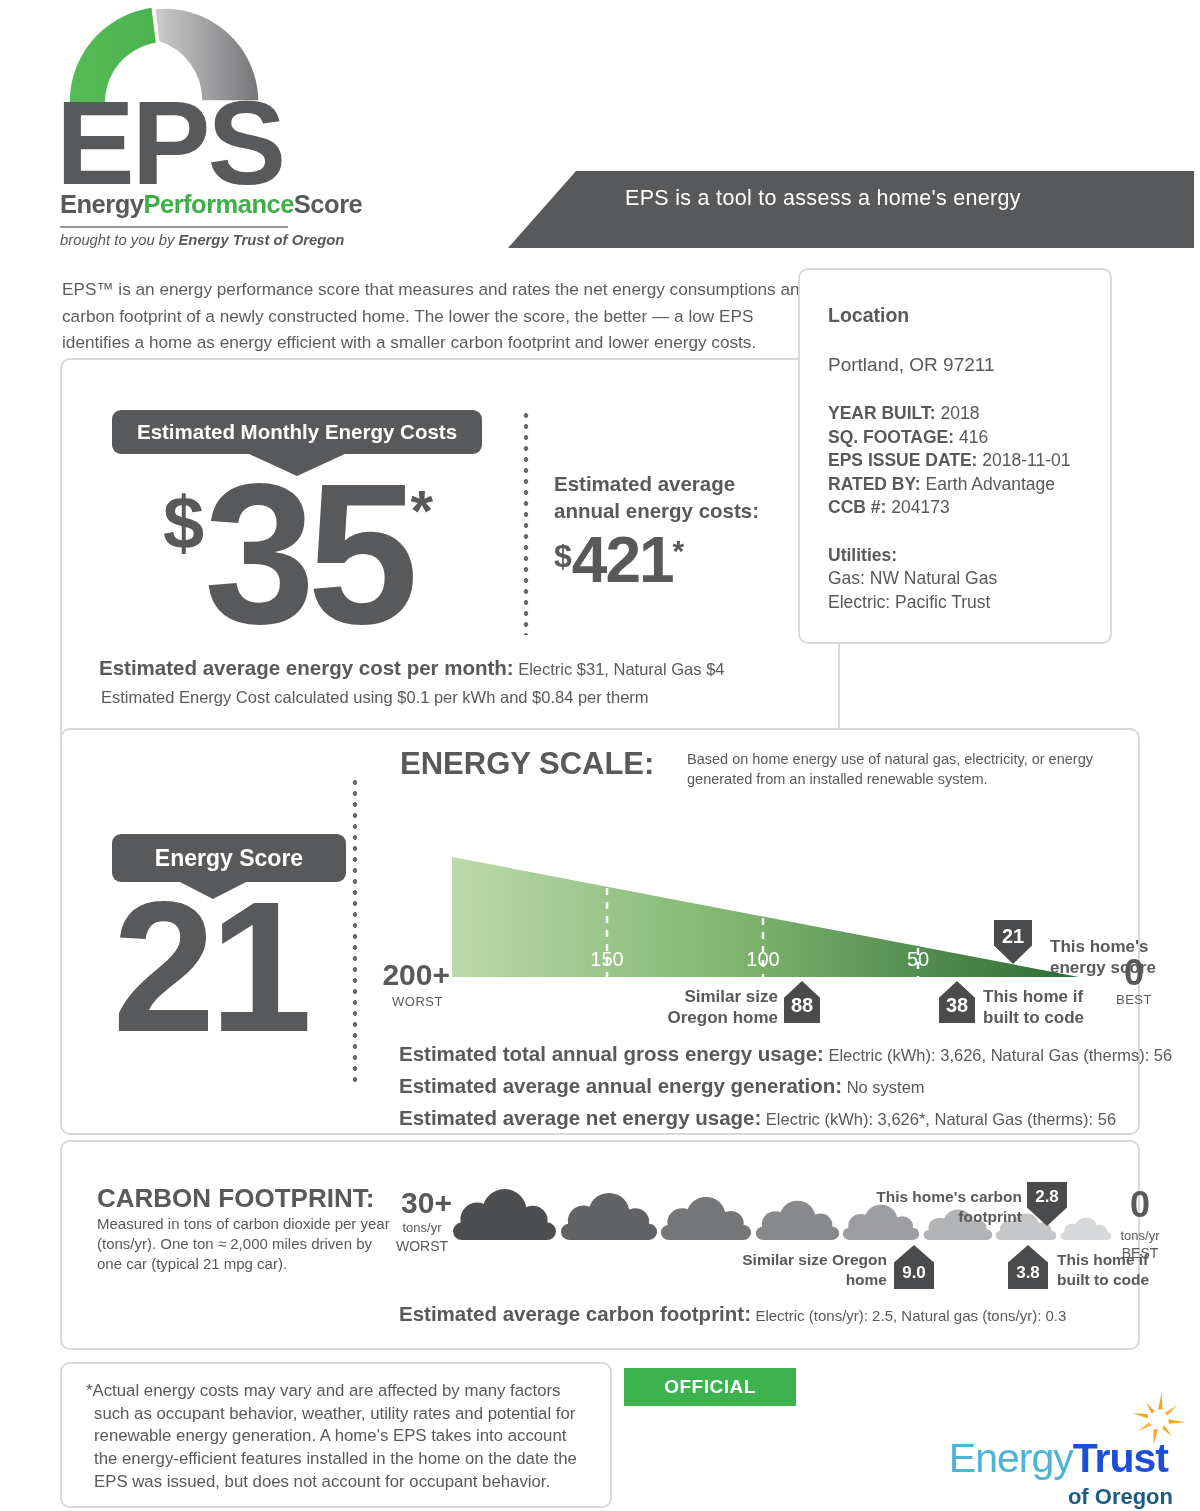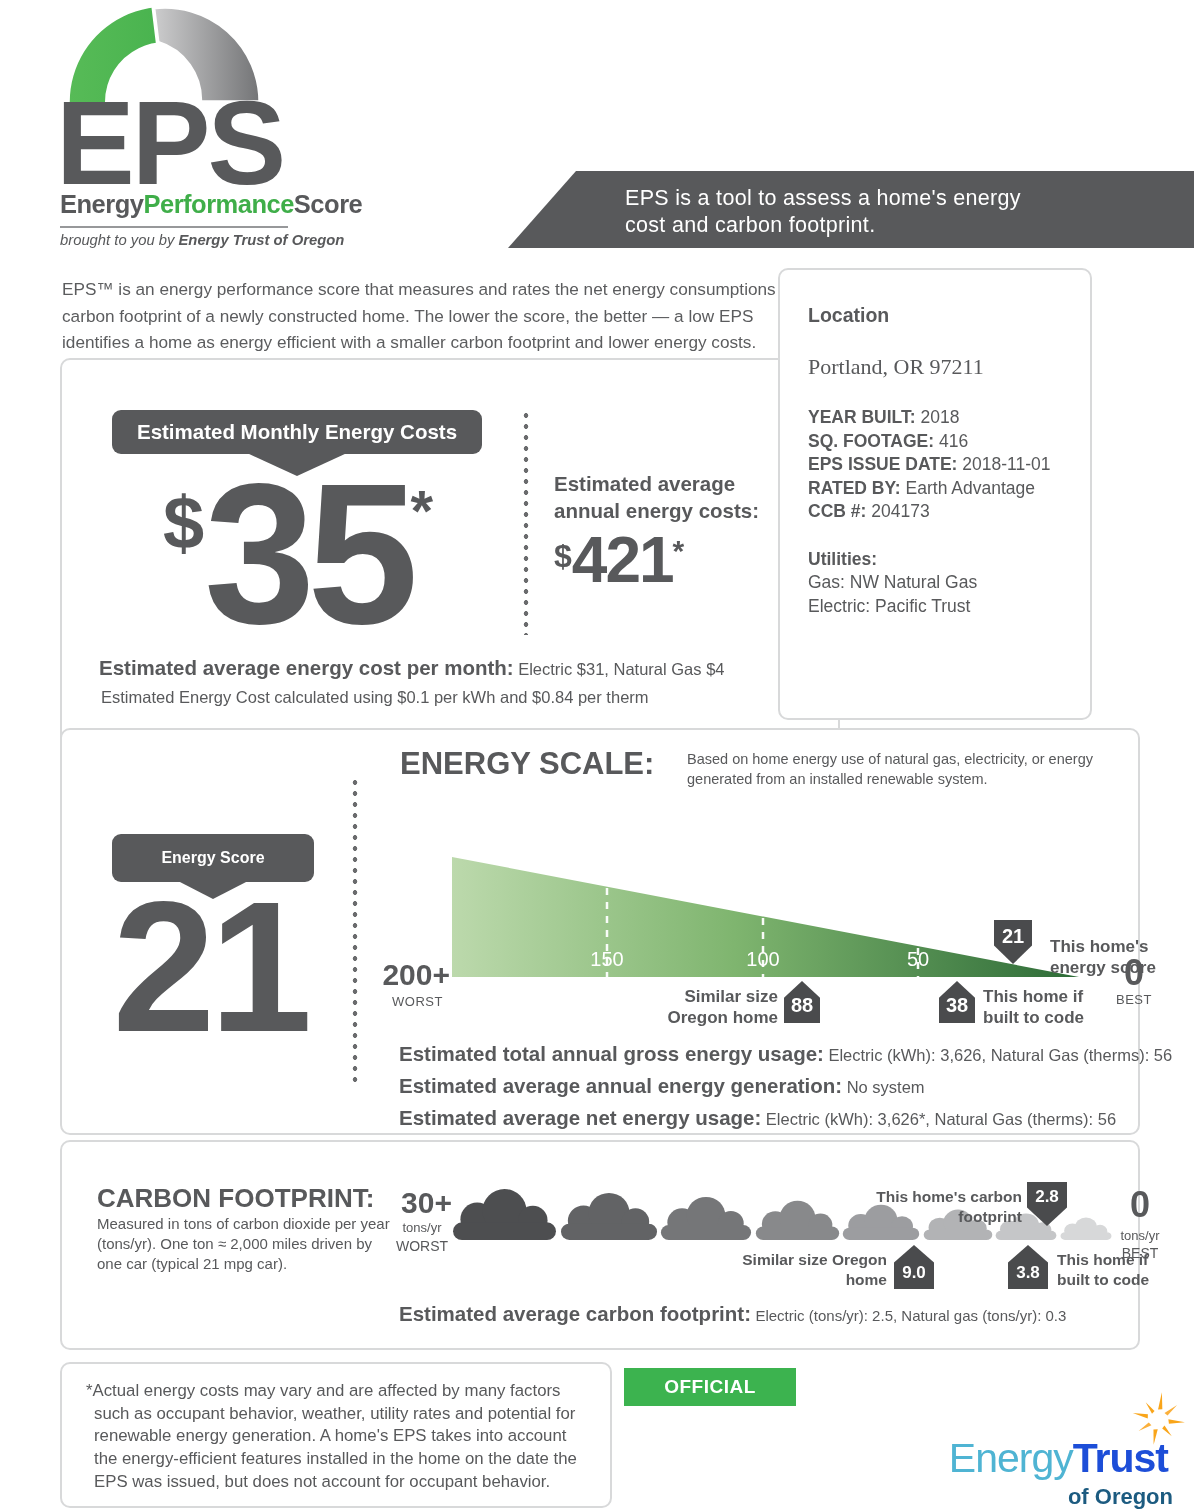--- a/index.html
+++ b/index.html
@@ -52,21 +52,20 @@
     <span>Energy</span><span style="color:#3FAE49;">Performance</span><span>Score</span>
   </div>
   <div class="abs" style="left:60px;top:226px;width:228px;height:1.5px;background:#97989A;"></div>
   <div class="abs" style="left:60px;top:232px;font-size:14.8px;font-style:italic;">
     <span>brought to you by </span><span class="b">Energy Trust of Oregon</span>
   </div>
 
   <div class="banner">
     <div class="banner-text">
       <div>EPS is a tool to assess a home's energy</div>
-      <div>cost and carbon footprint.</div>
     </div>
   </div>
 
   <div class="abs" style="left:62px;top:276px;width:748px;font-size:17.2px;line-height:1.55;color:#5B5C5E;">EPS™ is an energy performance score that measures and rates the net energy consumptions and carbon footprint of a newly constructed home. The lower the score, the better — a low EPS identifies a home as energy efficient with a smaller carbon footprint and lower energy costs.</div>
 
   <div class="card" style="left:60px;top:358px;width:780px;height:401px;">
     <div class="flag" style="left:50px;top:50px;width:370px;height:44px;font-size:20.5px;">Estimated Monthly Energy Costs</div>
     <div class="flag-point" style="left:185px;top:93px;width:100px;height:23px;"></div>
 
     <div class="abs" style="left:50px;top:120px;width:372px;display:flex;justify-content:center;align-items:flex-start;">
@@ -84,42 +83,42 @@
       <span class="b" style="font-size:30px;line-height:1;margin-top:0;">*</span>
     </div>
 
     <div class="abs stat" style="left:37px;top:296px;">
       <span class="lab">Estimated average energy cost per month:</span>
       <span class="val">Electric $31, Natural Gas $4</span>
     </div>
     <div class="abs" style="left:39px;top:328px;font-size:16.5px;">Estimated Energy Cost calculated using $0.1 per kWh and $0.84 per therm</div>
   </div>
 
-  <div class="card" style="left:778px;top:268px;width:314px;height:452px;">
+  <div class="card" style="left:798px;top:268px;width:314px;height:376px;">
     <div class="b" style="margin:34px 0 0 28px;font-size:19.5px;">Location</div>
-    <div style="margin:27px 0 0 28px;font-size:22px;font-family:Liberation Serif, serif;">Portland, OR 97211</div>
+    <div style="margin:27px 0 0 28px;font-size:19px;">Portland, OR 97211</div>
     <div style="margin:26px 0 0 28px;">
       <div class="field-line"><span class="b">YEAR BUILT:</span> <span>2018</span></div>
       <div class="field-line"><span class="b">SQ. FOOTAGE:</span> <span>416</span></div>
       <div class="field-line"><span class="b">EPS ISSUE DATE:</span> <span>2018-11-01</span></div>
       <div class="field-line"><span class="b">RATED BY:</span> <span>Earth Advantage</span></div>
       <div class="field-line"><span class="b">CCB #:</span> <span>204173</span></div>
     </div>
     <div style="margin:24px 0 0 28px;">
       <div class="field-line b">Utilities:</div>
       <div class="field-line">Gas: NW Natural Gas</div>
       <div class="field-line">Electric: Pacific Trust</div>
     </div>
   </div>
 
   <div class="card" style="left:60px;top:728px;width:1080px;height:407px;padding-left:30px;">
     <div class="abs b" style="left:338px;top:16px;font-size:31px;">ENERGY SCALE:</div>
     <div class="abs" style="left:625px;top:20px;width:425px;font-size:14.5px;line-height:1.35;">Based on home energy use of natural gas, electricity, or energy generated from an installed renewable system.</div>
 
-    <div class="flag" style="left:50px;top:104px;width:202px;height:48px;font-size:16px;">Energy Score</div>
+    <div class="flag" style="left:50px;top:104px;width:234px;height:48px;font-size:23px;">Energy Score</div>
     <div class="flag-point" style="left:116px;top:151px;width:70px;height:18px;"></div>
     <div class="abs b" style="left:40px;top:162px;width:215px;text-align:center;font-size:185px;line-height:150px;letter-spacing:-6px;">21</div>
 
     <div class="vdots" style="left:290px;top:47px;height:310px;"></div>
 
     <svg class="abs" style="left:390px;top:127px;" width="627" height="120" viewBox="0 0 627 120" preserveAspectRatio="none">
       <defs>
         <linearGradient id="scaleGrad" x1="0" y1="0" x2="1" y2="0">
           <stop offset="0" stop-color="#BCD9AC"></stop>
           <stop offset="0.45" stop-color="#7FB56F"></stop>

